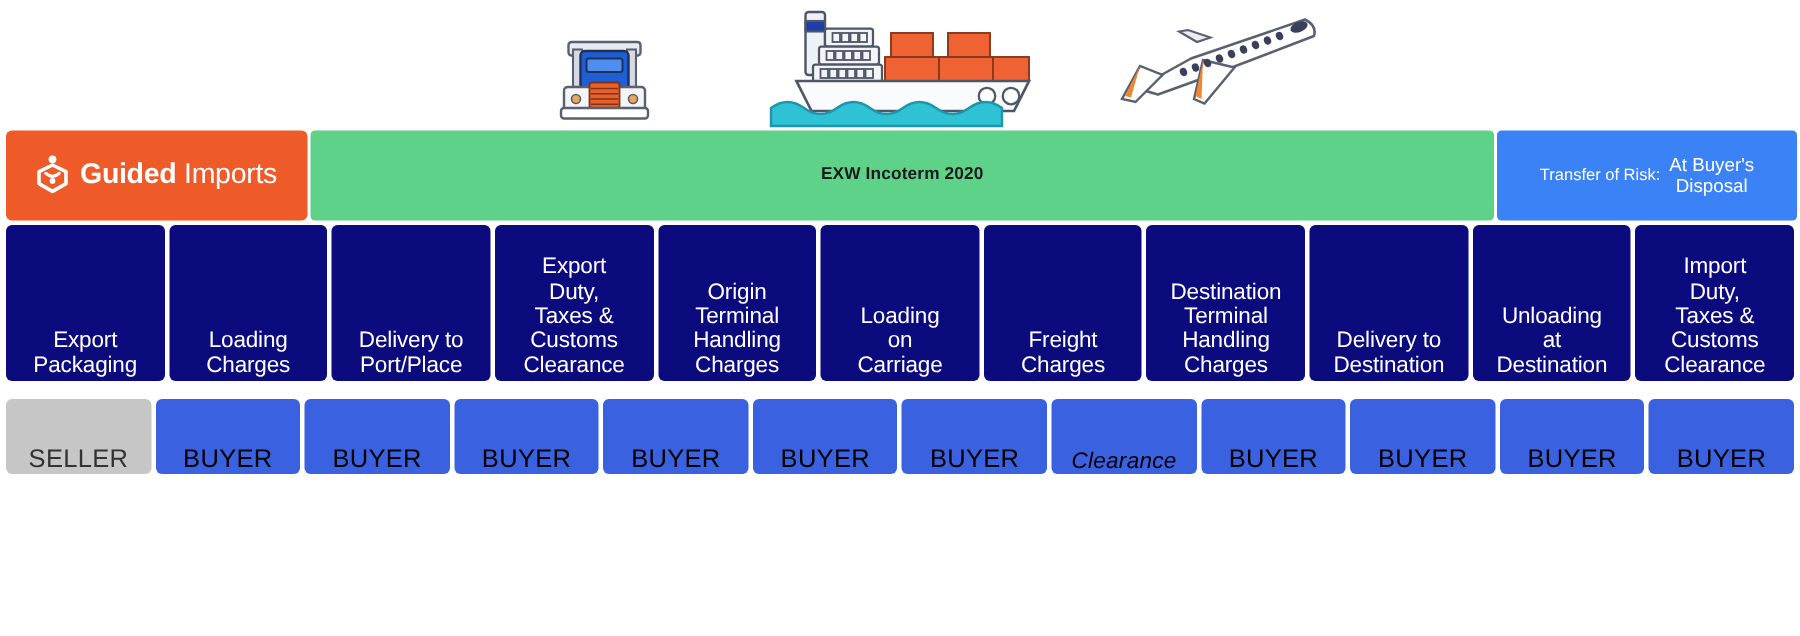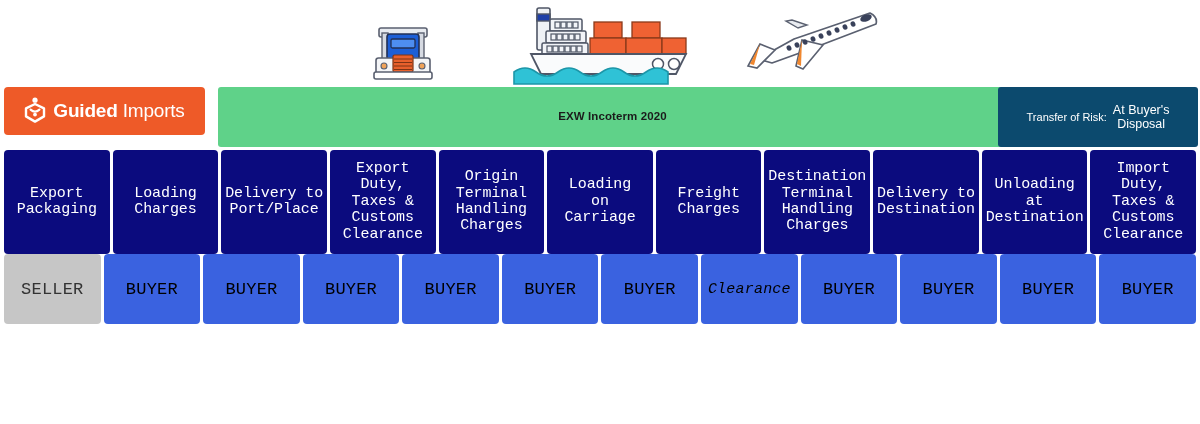--- a/index.html
+++ b/index.html
@@ -14,59 +14,58 @@
   
   .illus{position:absolute;left:0;top:0;width:1200px;height:88px;}
   .illus .art{position:absolute;}
   .art-truck{left:368px;top:22px;}
   .art-ship{left:500px;top:2px;}
   .art-plane{left:742px;top:4px;}
 
   
   .band{position:absolute;left:0;top:87px;width:1200px;height:60px;}
   .brand{
-    position:absolute;left:4px;top:0;width:201px;height:48px;
+    position:absolute;left:4px;top:0;width:201px;height:60px;
     background:#ee5a28;border-radius:4px;
     display:flex;align-items:center;justify-content:center;gap:7px;
   }
   .brand-logo{width:22px;height:28px;flex:0 0 auto;}
   .brand-text{font-size:19px;color:#ffffff;white-space:nowrap;letter-spacing:-0.2px;}
   .brand-text b{font-weight:bold;}
   .brand-text span{font-weight:normal;}
 
   .term{
-    position:absolute;left:218px;top:0;width:789px;height:60px;
+    position:absolute;left:207px;top:0;width:789px;height:60px;
     background:#5fd289;border-radius:3px;
     display:flex;flex-direction:column;align-items:center;justify-content:center;
     color:#1b1b1b;line-height:1.05;
   }
   .term-small{font-size:11.5px;font-weight:bold;letter-spacing:0.1px;margin-bottom:1px;}
   .term-big{font-size:24px;font-weight:bold;letter-spacing:-0.3px;margin:1px 0 2px;}
   .term-sub{font-size:11.5px;font-weight:bold;letter-spacing:0.1px;}
 
   .risk{
     position:absolute;left:998px;top:0;width:200px;height:60px;
-    background:#0c4a6e;border-radius:3px;
+    background:#3b82f6;border-radius:3px;
     display:flex;align-items:center;justify-content:center;gap:6px;
     color:#ffffff;padding:0 6px;box-sizing:border-box;
   }
   .risk-label{font-size:11px;font-weight:normal;white-space:nowrap;}
   .risk-value{font-size:12.5px;font-weight:normal;text-align:center;line-height:1.12;}
 
   
   .grid{position:absolute;left:4px;top:150px;width:1192px;}
   .row{display:flex;width:100%;}
   .row.head{height:104px;}
-  .row.vals{height:70px;margin-top:0;}
+  .row.vals{height:50px;margin-top:12px;}
 
   .cell{
     flex:1 1 0;min-width:0;margin-right:3px;border-radius:4px;
-    display:flex;align-items:center;justify-content:center;text-align:center;
+    display:flex;align-items:flex-end;justify-content:center;text-align:center;
     box-sizing:border-box;
-    font-family:Liberation Mono, monospace;
   }
   .cell:last-child{margin-right:0;}
 
   .head .cell{
     background:#0b0b7e;color:#ffffff;
     font-size:15px;line-height:1.09;padding:2px 2px;letter-spacing:-0.1px;
   }
   .vals .cell{
     background:#3a62e0;color:#000000;font-size:17px;letter-spacing:0.2px;
   }

